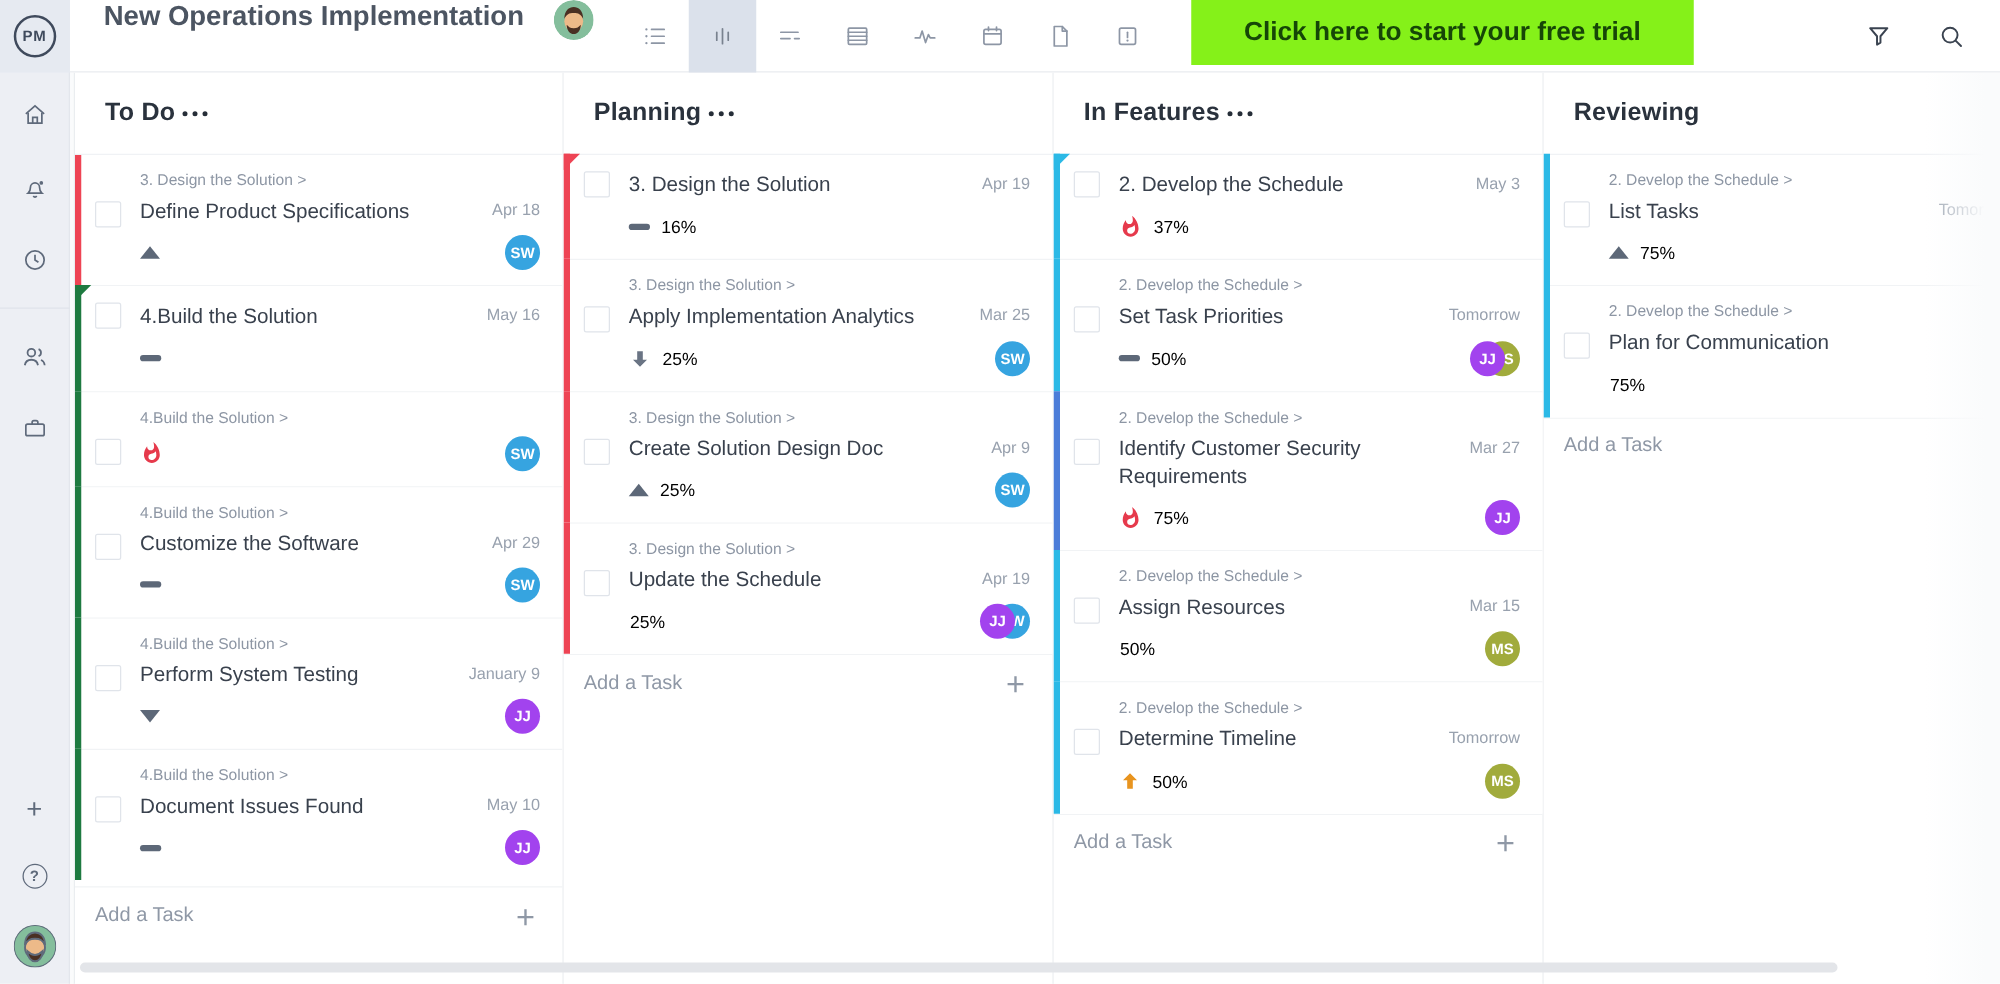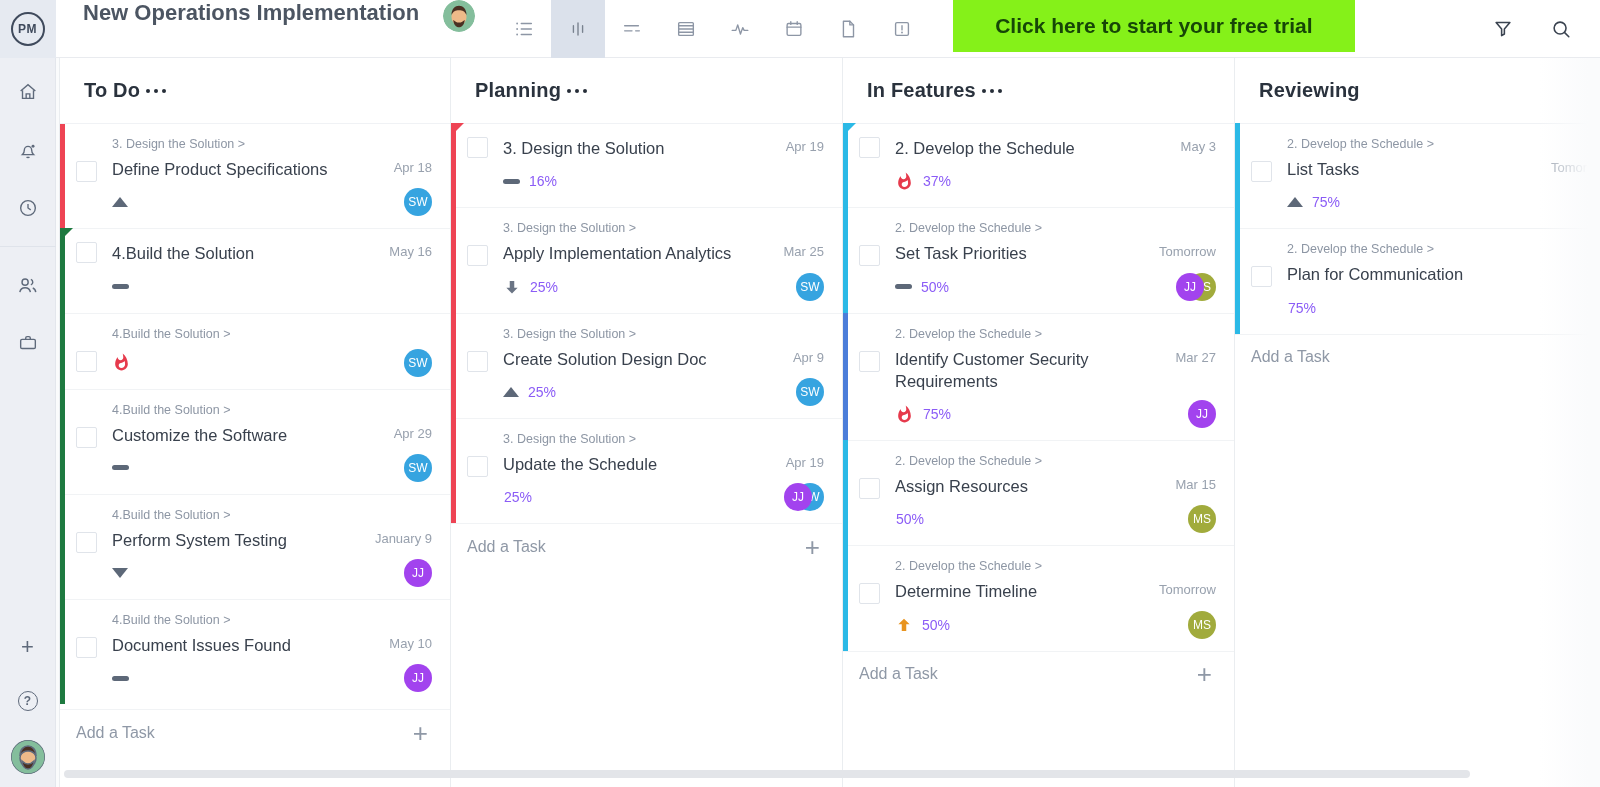--- a/index.html
+++ b/index.html
@@ -65,24 +65,24 @@
           border-top:13px solid #000; border-right:13px solid transparent; }
   .crumb { font-size:12.5px; color:#8d96a4; margin-bottom:7px; }
   .trow { display:flex; align-items:flex-start; }
   .cb { position:absolute; left:16px; top:13px; width:21px; height:21px;
         border:1px solid #e0e4ea; border-radius:2px; background:#fff; cursor:pointer; }
   .has-crumb .cb { top:37px; }
   .ttl { font-size:16.5px; font-weight:400; color:#39414d; flex:1; line-height:1.35; padding-right:10px; }
   .due { font-size:13px; color:#98a1ae; white-space:nowrap; margin-top:2px; }
   .meta { display:flex; align-items:center; margin-top:8px; min-height:28px; }
   .pri { display:flex; align-items:center; }
-  .pct { font-size:14px; color:#8b5cf6; margin-left:9px; }
+  .pct { font-size:14px; color:#000000; margin-left:9px; }
   .pri:empty + .pct, .meta > .pct:first-child { margin-left:1px; }
   .avatars { margin-left:auto; display:flex; }
-  .av { width:28px; height:28px; border-radius:50%; color:#fff; font-size:12px; font-weight:normal;
+  .av { width:28px; height:28px; border-radius:50%; color:#fff; font-size:12px; font-weight:bold;
         display:flex; align-items:center; justify-content:center; position:relative; z-index:2;
         flex-shrink:0; }
   .av + .av { margin-left:-16px; z-index:1; }
   .tri-up { width:0; height:0; border-left:8px solid transparent; border-right:8px solid transparent;
             border-bottom:10px solid #5d6878; display:inline-block; }
   .tri-down { width:0; height:0; border-left:8px solid transparent; border-right:8px solid transparent;
               border-top:10px solid #5d6878; display:inline-block; }
   .dash { width:17px; height:5px; border-radius:2.5px; background:#5d6878; display:inline-block; }
 
   .add-task { display:flex; align-items:center; justify-content:space-between;

